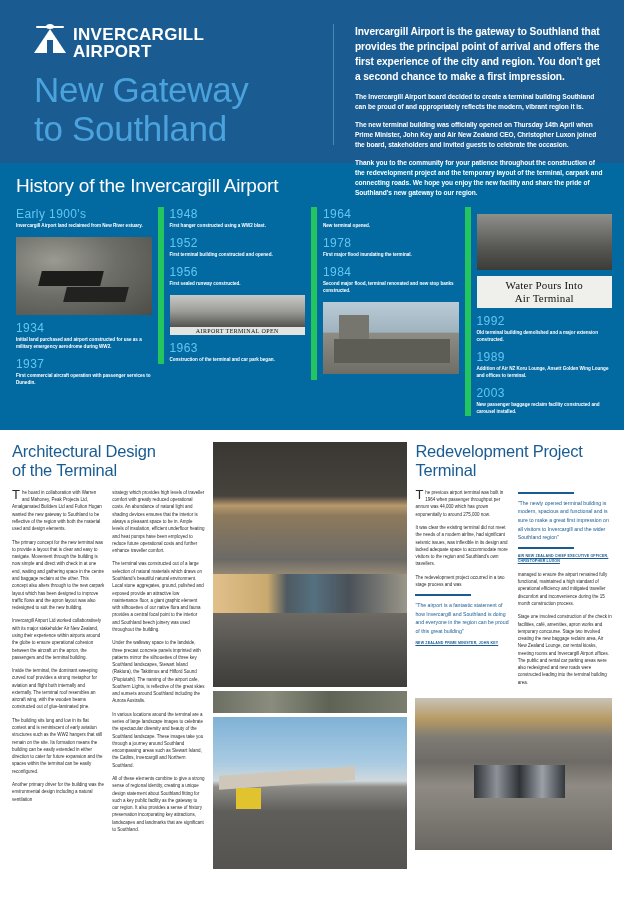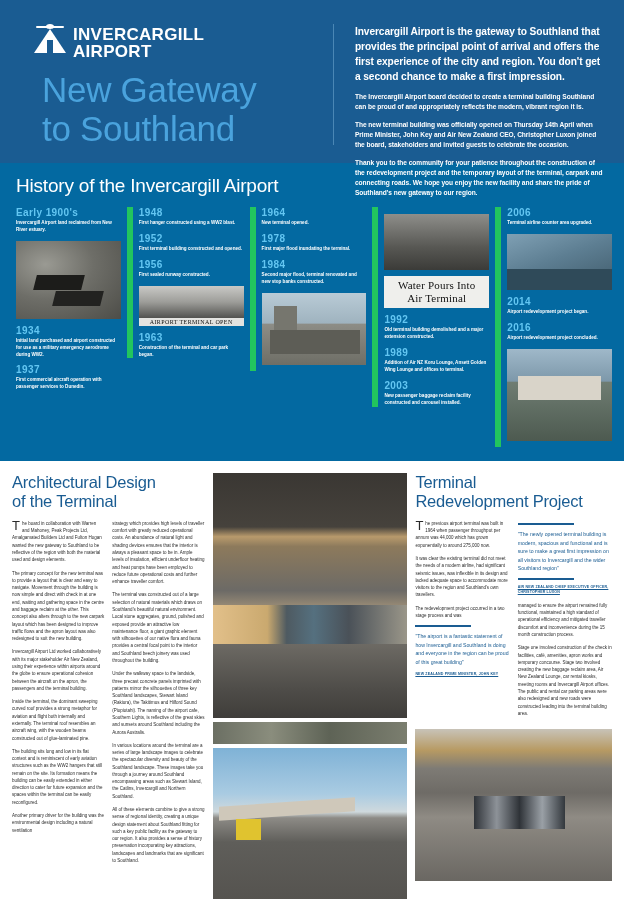--- a/index.html
+++ b/index.html
@@ -19,33 +19,33 @@
   .logo-row { display:flex; align-items:flex-start; gap:7px; }
   .logo-mark { width:32px; height:28px; position:relative; flex:none; margin-top:3px; }
   .logo-mark .tri { position:absolute; left:0; bottom:0; width:0; height:0;
       border-left:16px solid transparent; border-right:16px solid transparent; border-bottom:24px solid #fff; }
   .logo-mark .cut { position:absolute; left:13px; bottom:0; width:6px; height:13px; background:#1a5c92; }
   .logo-mark .wing { position:absolute; left:2px; top:1px; width:28px; height:2px; background:#fff; border-radius:2px; }
   .logo-mark .wing2 { position:absolute; left:12px; top:-1px; width:8px; height:5px; background:#fff; border-radius:50%; }
   .logo-txt { color:#fff; line-height:1.0; padding-top:4px; }
   .logo-txt .l1 { font-size:17px; font-weight:bold; letter-spacing:0.3px; }
   .logo-txt .l2 { font-size:17px; font-weight:bold; letter-spacing:0.3px; }
-  .hero-title { color:#4aa3dd; font-size:35px; line-height:1.12; font-weight:400; margin-top:10px; letter-spacing:-0.3px;margin-left:8px; }
+  .hero-title { color:#4aa3dd; font-size:35px; line-height:1.12; font-weight:400; margin-top:10px; letter-spacing:-0.3px; }
 
   .hero-right { flex:1; padding:24px 20px 10px 22px; color:#fff; }
   .hero-lead { font-size:10.2px; line-height:1.48; font-weight:bold; letter-spacing:-0.1px; }
   .hero-p { font-size:6.6px; line-height:1.5; margin-top:8px; font-weight:bold; letter-spacing:-0.05px; }
 
   
   .history { background:#0369a1; padding:10px 12px 14px 12px; }
   .history h2 { color:#fff; font-size:19px; font-weight:400; margin:2px 0 10px 4px; letter-spacing:-0.2px; }
   .tl-row { display:flex; gap:6px; align-items:flex-start; }
   .tl-col { flex:1; border-left:6px solid #22c55e; padding-left:6px; min-width:0; }
   .tl-col:first-child { border-left:none; padding-left:4px; }
-  .yr { color:#63c6f2; font-size:10px; font-weight:700; letter-spacing:0.4px; margin-top:6px; }
+  .yr { color:#63c6f2; font-size:12px; font-weight:400; letter-spacing:0.4px; margin-top:6px; }
   .yr:first-child { margin-top:0; }
   .ev { color:#fff; font-size:4.6px; line-height:1.5; font-weight:bold; margin-top:2px; letter-spacing:-0.02px; }
   .ph { margin:7px 0 6px 0; background:#6f6f6f; position:relative; overflow:hidden; }
   .ph.aerial { height:78px; background:
       radial-gradient(ellipse at 28% 30%, #9a9a93 0%, #6e6e68 45%, #4d4d48 100%); }
   .ph.aerial::before { content:""; position:absolute; left:18%; top:44%; width:46%; height:19%;
       background:#1c1c1a; transform:skewX(-14deg); }
   .ph.aerial::after { content:""; position:absolute; left:36%; top:64%; width:46%; height:19%;
       background:#222220; transform:skewX(-14deg); }
   .ph.crowd { height:40px; background:linear-gradient(#c9c9c6 0%, #9d9d99 40%, #2c2c2a 100%); }
@@ -172,30 +172,20 @@
           <div>Air Terminal</div>
         </div>
         <div class="yr">1992</div>
         <div class="ev">Old terminal building demolished and a major extension constructed.</div>
         <div class="yr">1989</div>
         <div class="ev">Addition of Air NZ Koru Lounge, Ansett Golden Wing Lounge and offices to terminal.</div>
         <div class="yr">2003</div>
         <div class="ev">New passenger baggage reclaim facility constructed and carousel installed.</div>
       </div>
 
-      <div class="tl-col">
-        <div class="yr">2006</div>
-        <div class="ev">Terminal airline counter area upgraded.</div>
-        <div class="ph build2006"></div>
-        <div class="yr">2014</div>
-        <div class="ev">Airport redevelopment project began.</div>
-        <div class="yr">2016</div>
-        <div class="ev">Airport redevelopment project concluded.</div>
-        <div class="ph constr"></div>
-      </div>
 
     </div>
   </div>
 
   <div class="article">
 
     <div class="col-left">
       <div class="sec-title">
         <div>Architectural Design</div>
         <div>of the Terminal</div>
@@ -220,22 +210,22 @@
     </div>
 
     <div class="col-mid">
       <div class="photo interior"></div>
       <div class="photo aerial-strip" style="margin-top:4px;"></div>
       <div class="photo exterior" style="margin-top:4px;"></div>
     </div>
 
     <div class="col-right">
       <div class="sec-title">
+        <div>Redevelopment Project</div>
         <div>Terminal</div>
-        <div>Redevelopment Project</div>
       </div>
       <div class="two-col">
         <div>
           <p class="body-p first">The previous airport terminal was built in 1964 when passenger throughput per annum was 44,000 which has grown exponentially to around 275,000 now.</p>
           <p class="body-p">It was clear the existing terminal did not meet the needs of a modern airline, had significant seismic issues, was inflexible in its design and lacked adequate space to accommodate more visitors to the region and Southland's own travellers.</p>
           <p class="body-p">The redevelopment project occurred in a two stage process and was</p>
           <div class="quote-rule"></div>
           <p class="quote-txt">"The airport is a fantastic statement of how Invercargill and Southland is doing and everyone in the region can be proud of this great building"</p>
           <p class="quote-attr">NEW ZEALAND PRIME MINISTER, JOHN KEY</p>
         </div>

